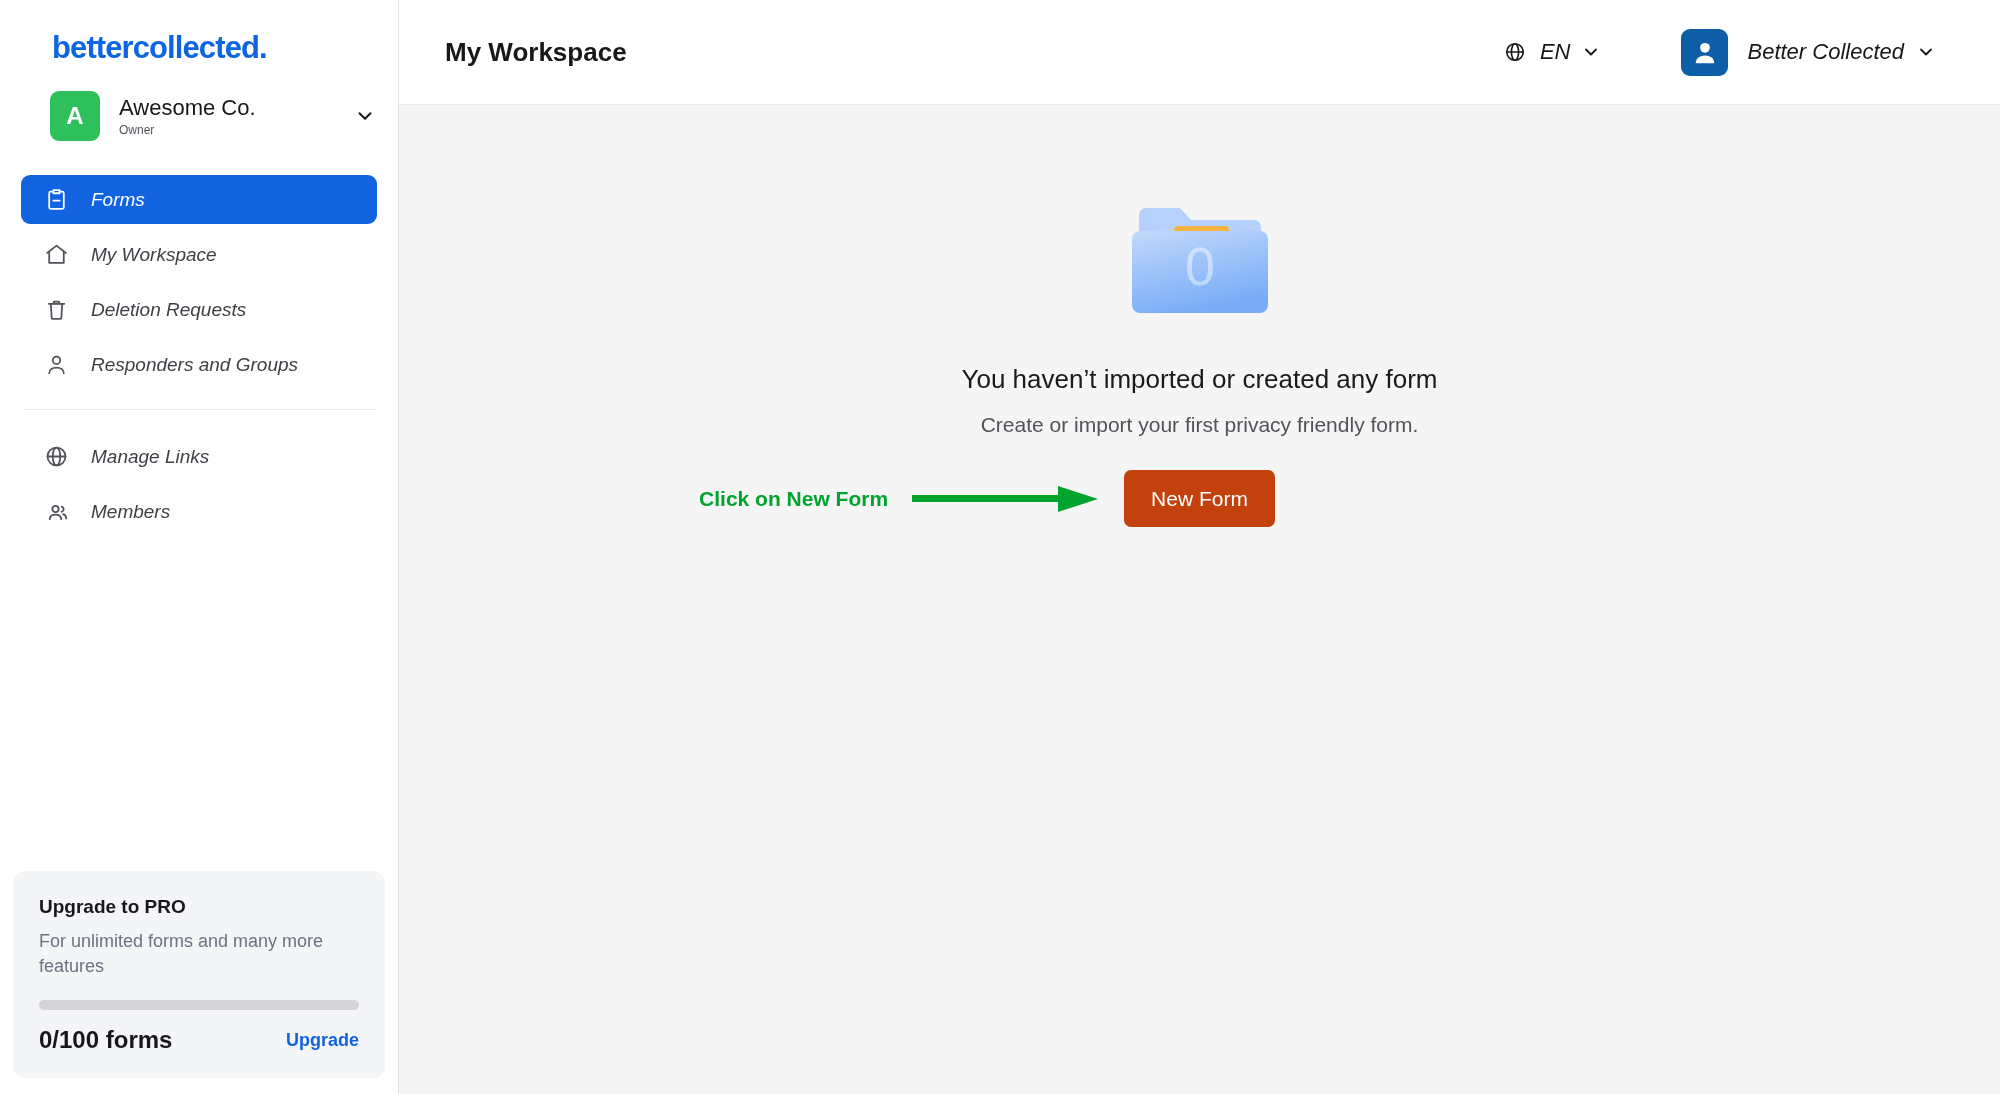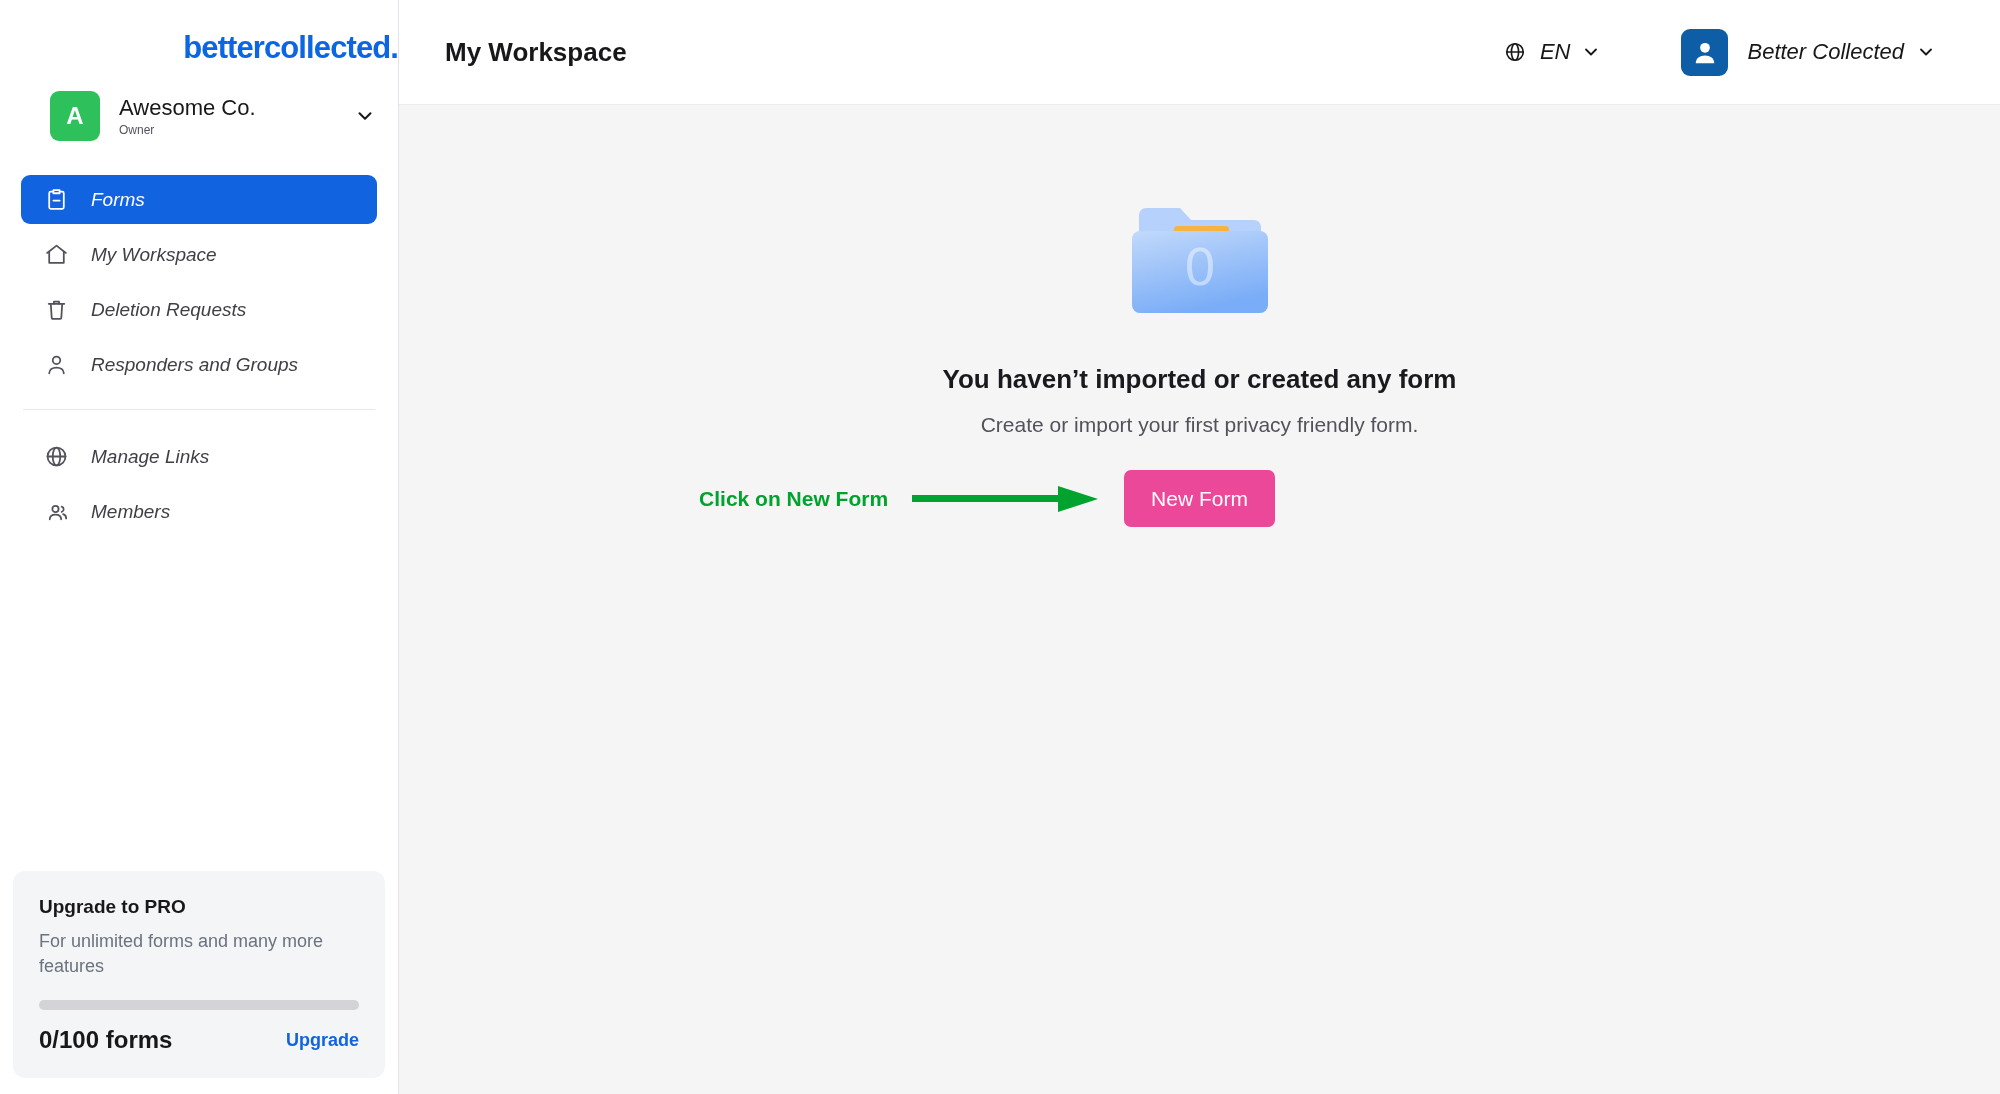--- a/index.html
+++ b/index.html
@@ -12,21 +12,21 @@
   .app { display: flex; width: 2000px; height: 1094px; }
 
   
   .sidebar {
     width: 399px; height: 1094px;
     background: #ffffff;
     border-right: 1px solid #e4e4e7;
     display: flex; flex-direction: column;
     position: relative;
   }
-  .logo-wrap { padding: 30px 0 0 52px; text-align: right; }
+  .logo-wrap { padding: 30px 0 0 52px; }
   .logo {
     font-size: 31px; font-weight: 700; color: #0c66e4;
     letter-spacing: -0.9px;
   }
   .ws-switcher {
     display: flex; align-items: center;
     margin: 25px 22px 0 50px;
     cursor: pointer;
   }
   .ws-avatar {
@@ -123,40 +123,40 @@
   .content {
     flex: 1 1 auto; background: #f5f5f5;
     position: relative;
   }
   .empty {
     position: absolute; left: 0; right: 0; top: 88px;
     display: flex; flex-direction: column; align-items: center;
   }
   .folder { width: 146px; height: 128px; position: relative; }
   .empty-title {
-    font-size: 26px; font-weight: 700; color: #1a1a1e;
+    font-size: 26px; font-weight: 400; color: #1a1a1e;
     margin-top: 43px;
   }
   .empty-sub { font-size: 21px; color: #52525b; margin-top: 18px; }
 
   .cta-row {
     display: flex; align-items: center;
     margin-top: 33px; position: relative;
   }
   .annot {
     position: absolute; right: 100%; margin-right: 22px;
     display: flex; align-items: center; white-space: nowrap;
   }
   .annot-text {
     font-size: 21px; font-weight: 700; color: #00a32e;
     margin-right: 24px;
   }
   .arrow { width: 190px; height: 34px; flex: 0 0 auto; }
   .new-form-btn {
-    background: #ec4899; color: #ffffff;
+    background: #c2410c; color: #ffffff;
     font-size: 21px; border: none; border-radius: 7px;
     padding: 0 27px; height: 57px;
     cursor: pointer; font-family: inherit;
   }
 </style>
 </head>
 <body>
 
 <div class="app">
 

